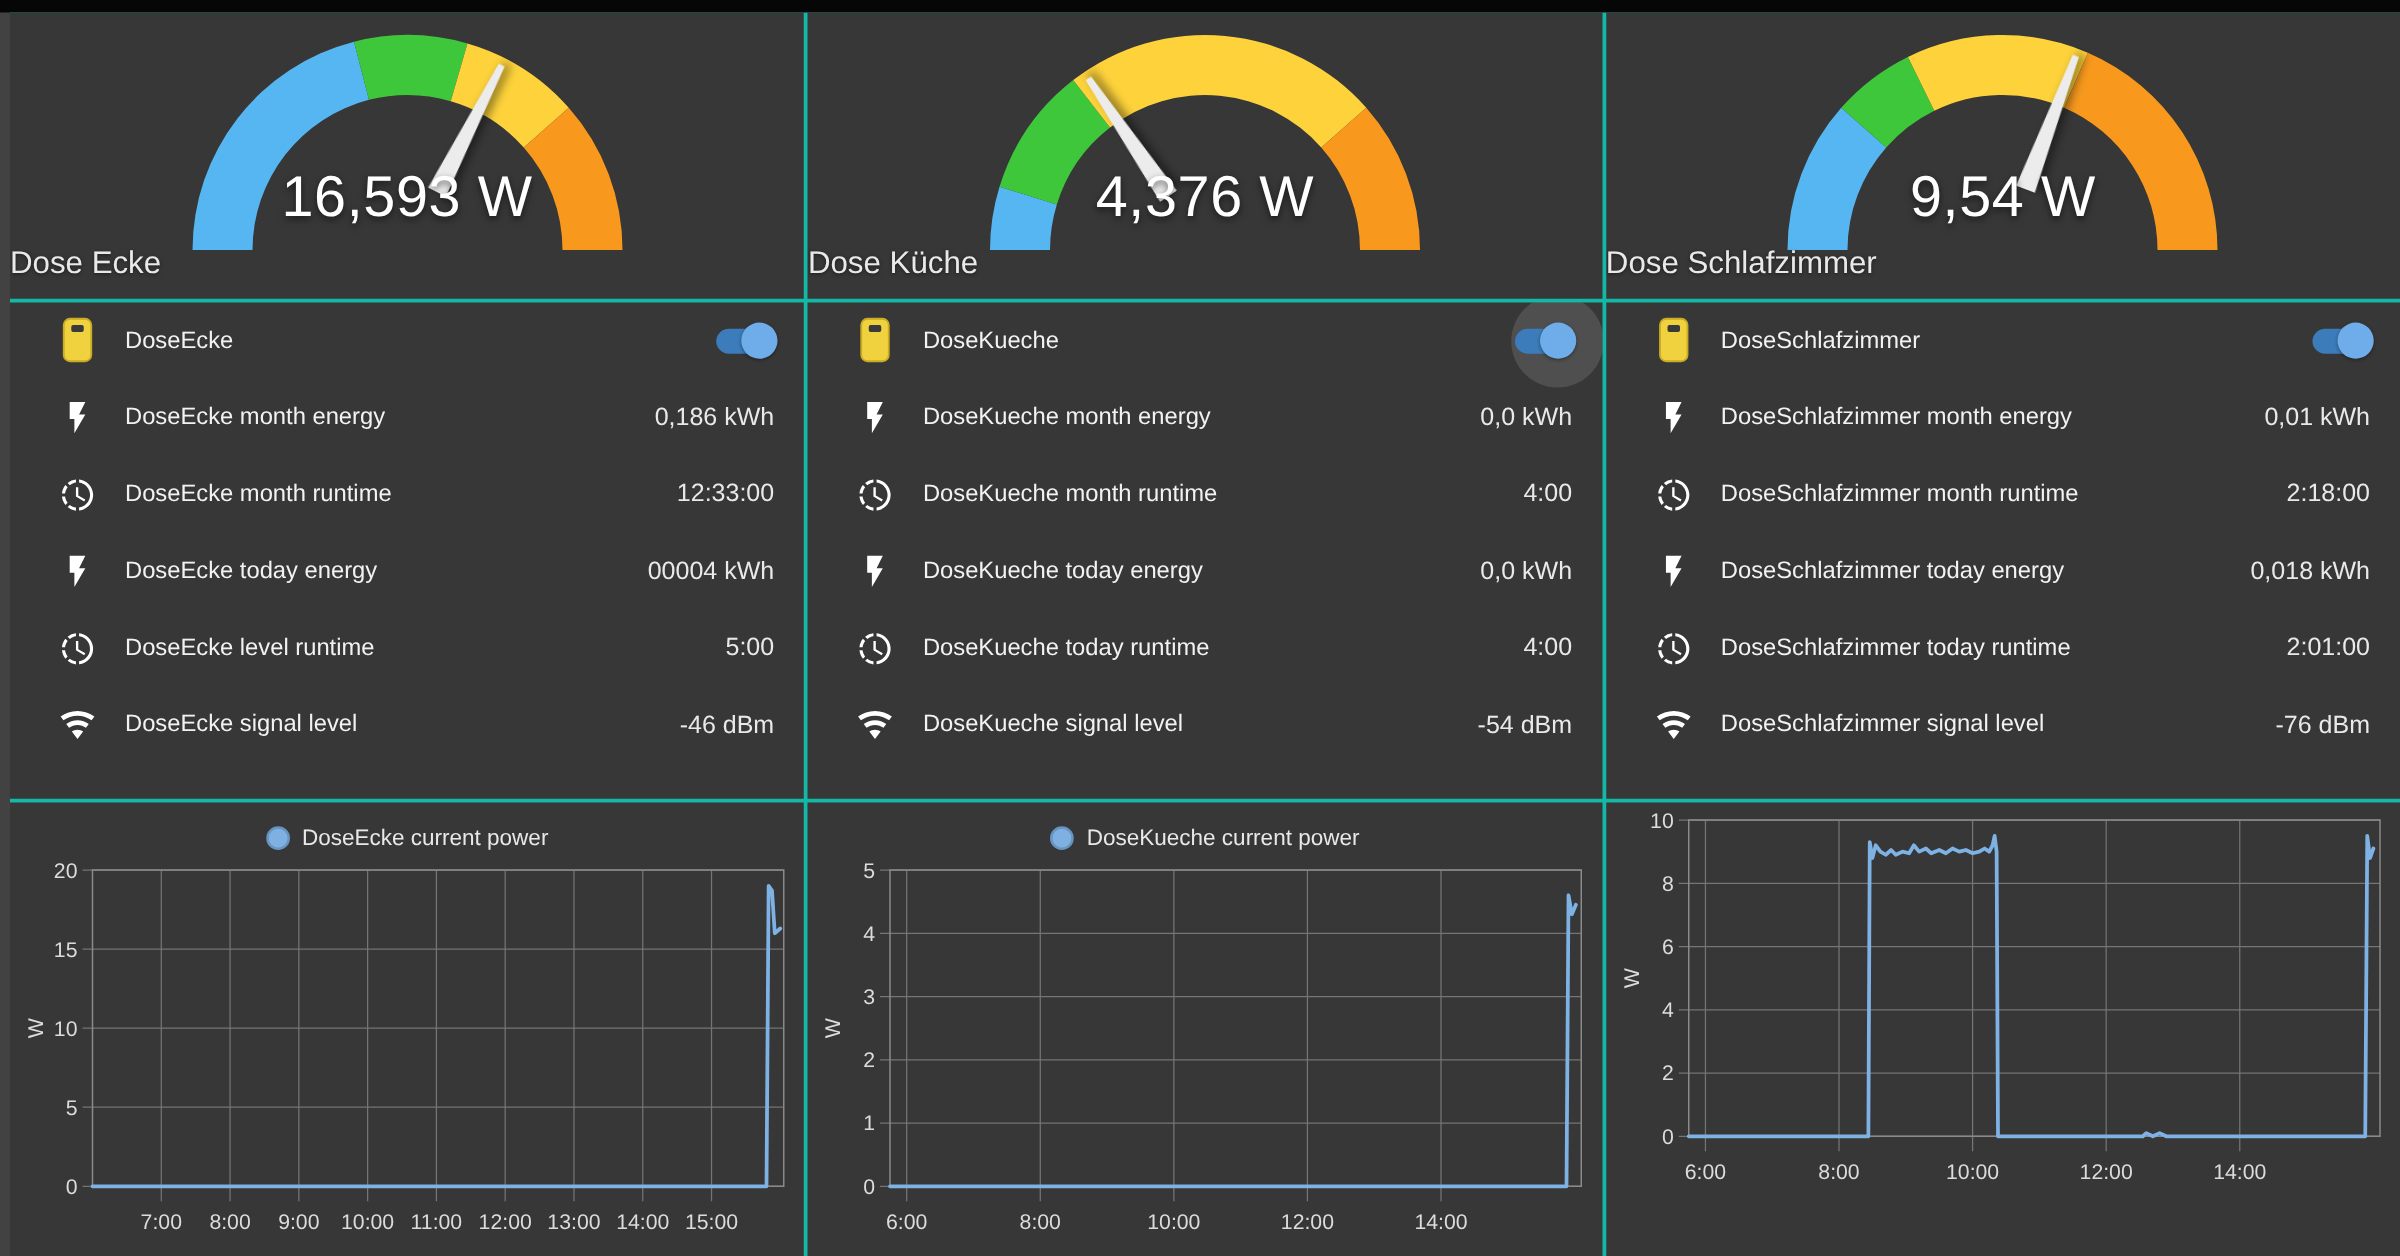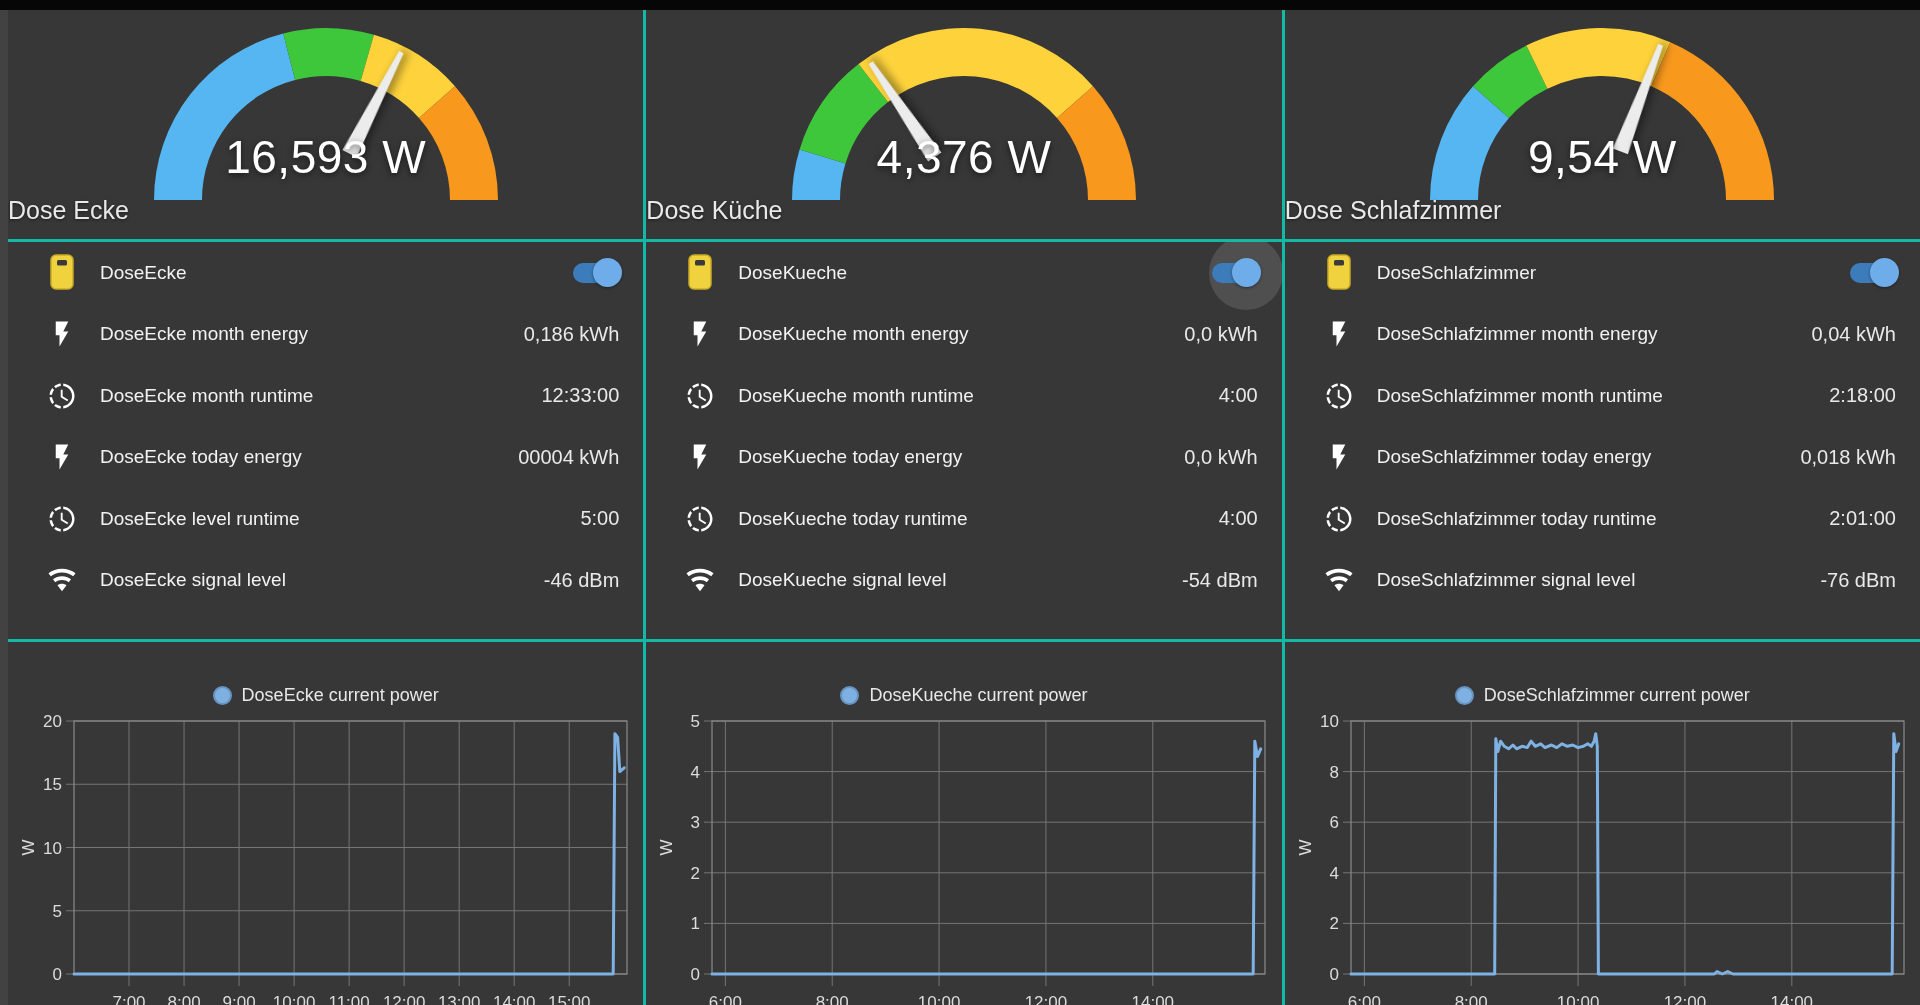--- a/index.html
+++ b/index.html
@@ -30,21 +30,21 @@
   .ent-cell{}
   .erow{height:61.5px;display:flex;align-items:center;padding:0 24px 0 38px;}
   .eicon{width:32px;display:flex;justify-content:center;align-items:center;margin-right:22px;flex:none;}
   .elabel{flex:1;font-size:19px;color:#f2f2f2;white-space:nowrap;overflow:hidden;}
   .evalue{font-size:20px;color:#e9e9e9;white-space:nowrap;}
   .switch{position:relative;width:46px;height:20px;flex:none;}
   .switch .track{position:absolute;left:0;top:0;width:46px;height:20px;border-radius:10px;background:#3c7cba;}
   .switch .knob{position:absolute;width:29px;height:29px;border-radius:50%;background:#6fadea;right:-3px;top:-4.5px;box-shadow:0 1px 3px rgba(0,0,0,.4);}
   .switch .halo{position:absolute;width:74px;height:74px;border-radius:50%;background:rgba(145,145,145,.27);right:-25px;top:-27px;}
   
-  .legend{margin-top:41px;height:24px;display:flex;justify-content:center;align-items:center;gap:10px;}
+  .legend{margin-top:16px;height:24px;display:flex;justify-content:center;align-items:center;gap:10px;}
   .legend-dot{width:19px;height:19px;border-radius:50%;background:#7fb0e2;border:2px solid #6794c0;box-sizing:border-box;flex:none;}
   .legend-text{font-size:18px;color:#e8e8e8;}
   svg.chart{display:block;}
 </style>
 </head>
 <body>
 
 <div class="left-strip"></div>
 <main id="grid">
     <section class="cell gauge-cell">
@@ -217,21 +217,21 @@
         <span class="knob"></span>
       </span>
     </div>
   <div class="erow">
     <span class="eicon">
           <svg width="30" height="30" viewBox="0 0 24 24" fill="#fff">
             <path d="M7,2V13H10V22L17,10H13L17,2H7Z"></path>
           </svg>
         </span>
     <span class="elabel">DoseSchlafzimmer month energy</span>
-    <span class="evalue">0,04 kWh</span>
+    <span class="evalue">0,01 kWh</span>
   </div>
       <div class="erow">
     <span class="eicon">
           <svg width="30" height="30" viewBox="0 0 24 24" fill="#fff">
             <path d="M13,2.03V2.05L13,4.05C17.39,4.59 20.5,8.58 19.96,12.97C19.5,16.61 16.64,19.5 13,19.93V21.93C18.5,21.38 22.5,16.5 21.95,11C21.5,6.25 17.73,2.5 13,2.03M11,2.06C9.05,2.25 7.19,3.03 5.67,4.26L7.1,5.74C8.22,4.84 9.57,4.26 11,4.06V2.06M4.26,5.67C3.03,7.19 2.25,9.04 2.05,11H4.05C4.24,9.58 4.8,8.23 5.69,7.1L4.26,5.67M2.06,13C2.26,14.96 3.03,16.81 4.27,18.33L5.69,16.9C4.81,15.77 4.24,14.42 4.06,13H2.06M7.1,18.37L5.67,19.74C7.18,21 9.04,21.79 11,22V20C9.58,19.82 8.23,19.25 7.1,18.37M12.5,7V12.25L17,14.92L16.25,16.15L11,13V7H12.5Z"></path>
           </svg>
         </span>
     <span class="elabel">DoseSchlafzimmer month runtime</span>
     <span class="evalue">2:18:00</span>
   </div>
@@ -329,24 +329,20 @@
         <line x1="399.9371980676328" y1="14" x2="399.9371980676328" y2="279" stroke="#757575" stroke-width="1"></line>
         <text x="399.9371980676328" y="301" text-anchor="middle" fill="#dcdcdc" font-size="17">12:00</text>
         <line x1="506.7971014492753" y1="14" x2="506.7971014492753" y2="279" stroke="#757575" stroke-width="1"></line>
         <text x="506.7971014492753" y="301" text-anchor="middle" fill="#dcdcdc" font-size="17">14:00</text>
         <rect x="66" y="14" width="553" height="253" fill="none" stroke="#8a8a8a" stroke-width="1.2"></rect>
         <text x="26" y="140.5" text-anchor="middle" fill="#dcdcdc" font-size="17" transform="rotate(-90 26 140.5)">W</text>
         <polyline points="66.0,267.0 607.2,267.0 608.8,34.2 611.5,49.4 614.7,41.8" fill="none" stroke="#7fb2e4" stroke-width="3" stroke-linejoin="round" stroke-linecap="round"></polyline>
       </svg>
   </section>
     <section class="cell chart-cell">
-    <div class="legend">
-      <span class="legend-dot"></span>
-      <span class="legend-text">DoseSchlafzimmer current power</span>
-    </div>
     <svg class="chart" viewBox="0 0 635 307" width="635" height="307">
         <line x1="58" y1="267" x2="619" y2="267" stroke="#757575" stroke-width="1"></line>
         <text x="54" y="273" text-anchor="end" fill="#dcdcdc" font-size="17">0</text>
         <line x1="58" y1="216.4" x2="619" y2="216.4" stroke="#757575" stroke-width="1"></line>
         <text x="54" y="222.4" text-anchor="end" fill="#dcdcdc" font-size="17">2</text>
         <line x1="58" y1="165.8" x2="619" y2="165.8" stroke="#757575" stroke-width="1"></line>
         <text x="54" y="171.8" text-anchor="end" fill="#dcdcdc" font-size="17">4</text>
         <line x1="58" y1="115.20000000000002" x2="619" y2="115.20000000000002" stroke="#757575" stroke-width="1"></line>
         <text x="54" y="121.20000000000002" text-anchor="end" fill="#dcdcdc" font-size="17">6</text>
         <line x1="58" y1="64.6" x2="619" y2="64.6" stroke="#757575" stroke-width="1"></line>

